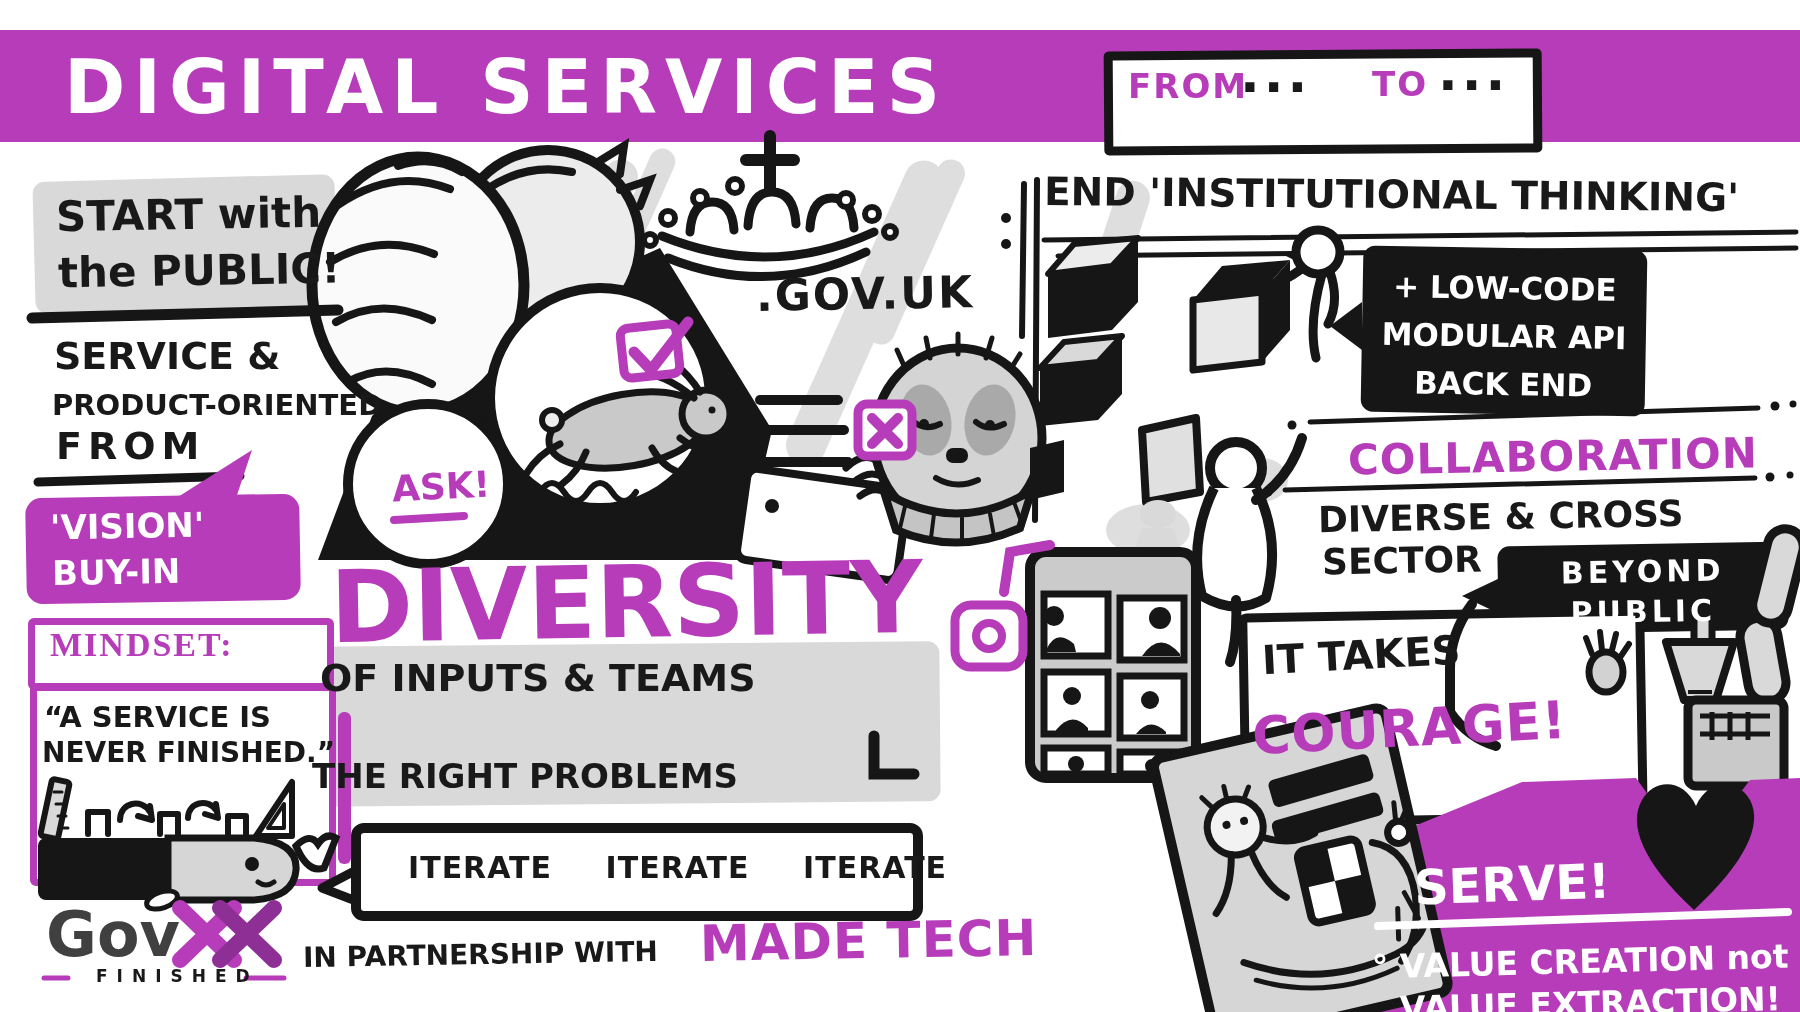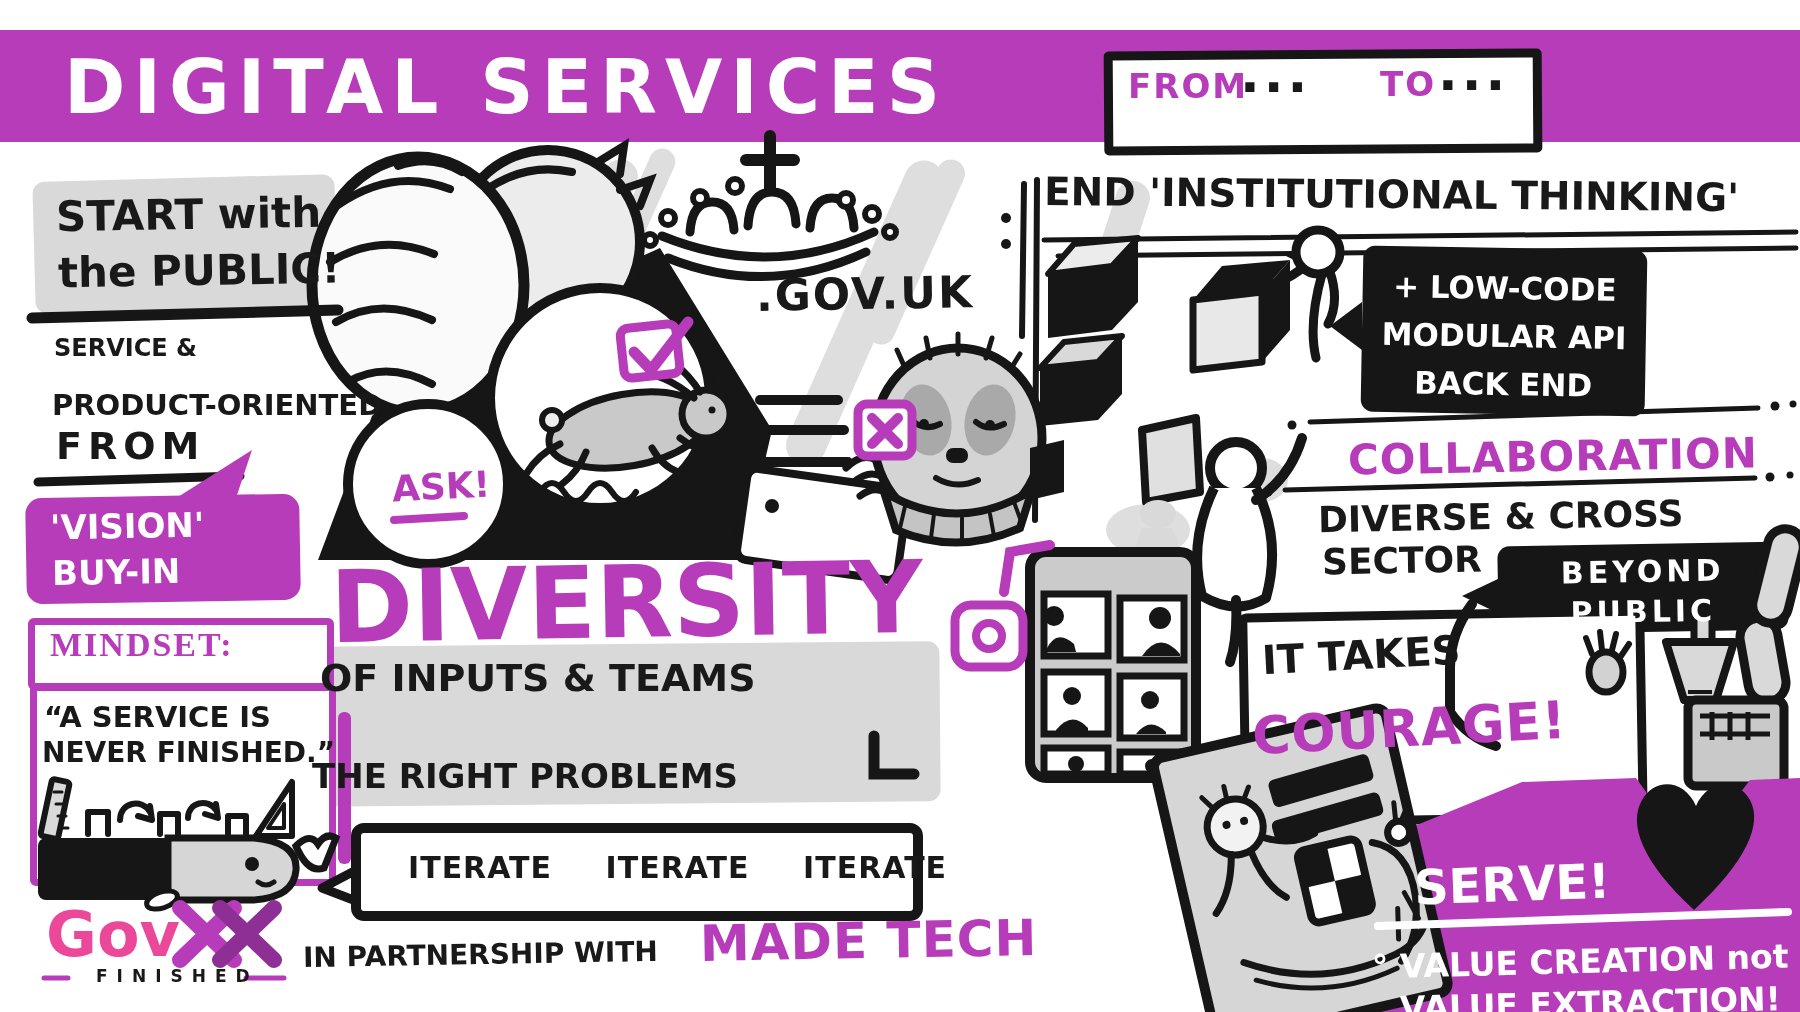--- a/index.html
+++ b/index.html
@@ -279,26 +279,26 @@
   <div style="position:absolute;left:26px;top:496px;width:274px;height:106px;background:#b73cba;border-radius:16px;transform:rotate(-1deg);z-index:1;"></div>
   <div style="position:absolute;left:28px;top:618px;width:292px;height:58px;border:7px solid #b73cba;border-radius:6px;background:#fff;z-index:1;"></div>
   <div style="position:absolute;left:30px;top:684px;width:292px;height:188px;border:7px solid #b73cba;border-radius:6px;background:#fff;z-index:1;"></div>
   <div class="blkbox" style="left:1362px;top:248px;width:284px;height:166px;transform:rotate(1deg);"></div>
   <div class="blkbox" style="left:1498px;top:544px;width:290px;height:88px;transform:rotate(-1deg);"></div>
   <div style="position:absolute;left:1240px;top:610px;width:388px;height:196px;background:#fff;border:9px solid #161616;border-radius:8px;transform:rotate(-1deg);z-index:1;"></div>
 
   <div class="t wh" style="left:64px;top:44px;font-size:74px;letter-spacing:8px;">DIGITAL SERVICES</div>
   <div class="t mag" style="left:1128px;top:66px;font-size:34px;letter-spacing:2px;">FROM</div>
   <div class="t" style="left:1240px;top:44px;font-size:52px;letter-spacing:4px;">...</div>
-  <div class="t mag" style="left:1372px;top:64px;font-size:34px;letter-spacing:2px;margin-left:8px;">TO</div>
+  <div class="t mag" style="left:1372px;top:64px;font-size:34px;letter-spacing:2px;">TO</div>
   <div class="t" style="left:1438px;top:42px;font-size:52px;letter-spacing:4px;">...</div>
 
   <div class="t" style="left:56px;top:190px;font-size:42px;transform:rotate(-1deg);">START with</div>
   <div class="t" style="left:58px;top:246px;font-size:42px;transform:rotate(-1deg);">the PUBLIC!</div>
-  <div class="t" style="left:54px;top:334px;font-size:24px;">SERVICE &amp;</div>
+  <div class="t" style="left:54px;top:334px;font-size:38px;">SERVICE &amp;</div>
   <div class="t" style="left:52px;top:388px;font-size:29px;">PRODUCT-ORIENTED</div>
   <div class="t" style="left:56px;top:424px;font-size:38px;letter-spacing:6px;">FROM</div>
   <div class="t wh" style="left:50px;top:506px;font-size:34px;transform:rotate(-1deg);">'VISION'</div>
   <div class="t wh" style="left:52px;top:552px;font-size:34px;transform:rotate(-1deg);">BUY-IN</div>
   <div class="t mag" style="left:50px;top:626px;font-size:34px;letter-spacing:2px;font-family:Liberation Serif, serif;">MINDSET:</div>
   <div class="t" style="left:44px;top:700px;font-size:29px;">“A SERVICE IS</div>
   <div class="t" style="left:42px;top:736px;font-size:28px;">NEVER FINISHED.”</div>
 
   <div class="t mag" style="left:392px;top:466px;font-size:36px;transform:rotate(-3deg);">ASK!</div>
   <div class="t" style="left:756px;top:268px;font-size:44px;transform:rotate(-1deg);letter-spacing:2px;">.GOV.UK</div>
@@ -319,18 +319,18 @@
   <div style="position:absolute;left:1498px;top:552px;width:290px;text-align:center;z-index:3;font-weight:bold;color:#fff;font-size:30px;line-height:40px;letter-spacing:4px;font-family:'DejaVu Sans','Liberation Sans',sans-serif;transform:rotate(-1deg);">
     <div>BEYOND</div>
     <div>PUBLIC</div>
   </div>
   <div class="t" style="left:1262px;top:632px;font-size:40px;transform:rotate(-3deg);">IT TAKES</div>
   <div class="t mag" style="left:1252px;top:698px;font-size:52px;letter-spacing:1px;transform:rotate(-3deg);">COURAGE!</div>
   <div class="t wh" style="left:1414px;top:856px;font-size:48px;transform:rotate(-2deg);">SERVE!</div>
   <div class="t wh" style="left:1372px;top:942px;font-size:33px;transform:rotate(-1.5deg);">° VALUE CREATION not</div>
   <div class="t wh" style="left:1400px;top:984px;font-size:33px;transform:rotate(-1.5deg);">VALUE EXTRACTION!</div>
 
-  <div class="t" style="left:46px;top:898px;font-size:62px;color:#ec4899;">Gov</div>
+  <div class="t" style="left:46px;top:898px;font-size:62px;color:#404040;">Gov</div>
   <div class="t" style="left:96px;top:966px;font-size:17px;letter-spacing:9px;">FINISHED</div>
   <div class="t" style="left:303px;top:938px;font-size:28px;transform:rotate(-1deg);">IN PARTNERSHIP WITH</div>
   <div class="t mag" style="left:700px;top:912px;font-size:50px;letter-spacing:1px;transform:rotate(-1deg);">MADE TECH</div>
 
 </div>
 
 </body></html>

